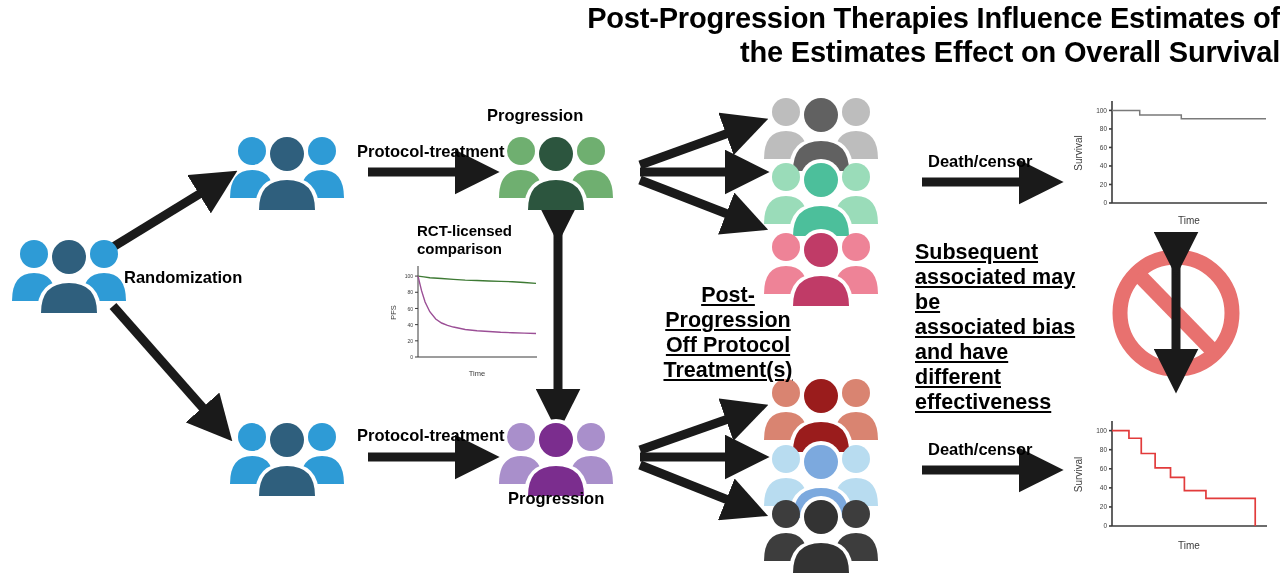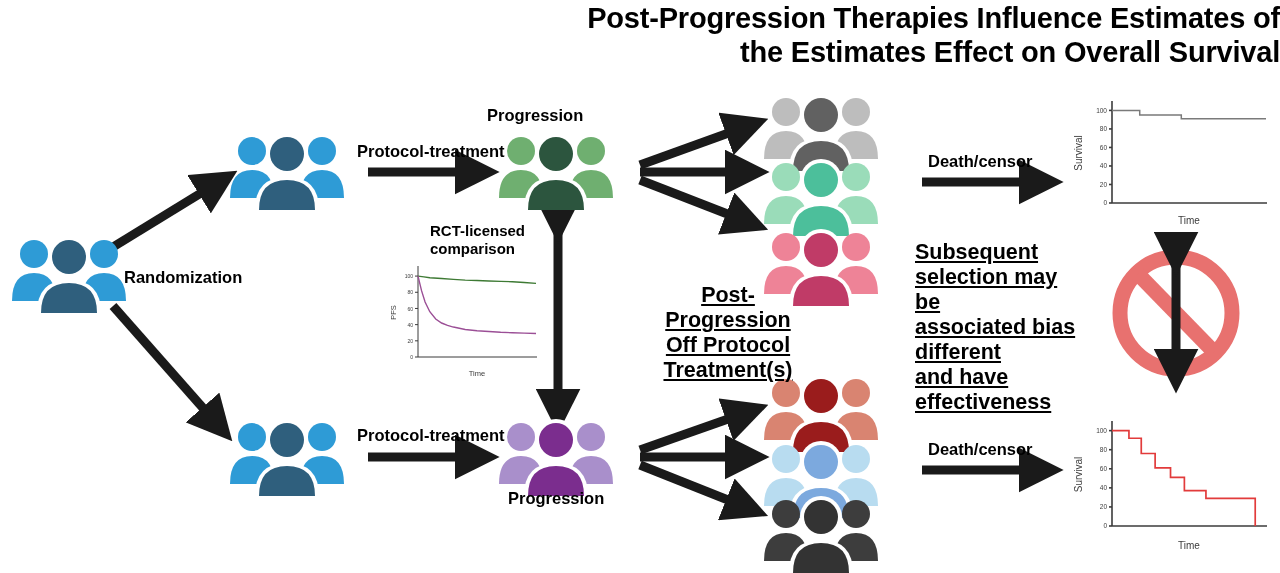--- a/index.html
+++ b/index.html
@@ -318,31 +318,31 @@
 
   <div class="abs bigtext" style="left:663px;top:283px;width:130px;text-align:center;">
     <div>Post-</div>
     <div>Progression</div>
     <div>Off Protocol</div>
     <div>Treatment(s)</div>
   </div>
 
   <div class="abs bigtext" style="left:915px;top:240px;width:165px;text-align:left;">
     <div>Subsequent</div>
-    <div>selection may be</div>
+    <div>associated may be</div>
     <div>associated bias</div>
+    <div>and have</div>
     <div>different</div>
-    <div>and have</div>
     <div>effectiveness</div>
   </div>
 
   <div class="abs lbl" style="left:928px;top:152px;">Death/censor</div>
   <div class="abs lbl" style="left:928px;top:440px;">Death/censor</div>
 
-  <div class="abs chart-title" style="left:417px;top:222px;width:140px;margin-left:13px;">
+  <div class="abs chart-title" style="left:417px;top:222px;width:140px;">
     <div>RCT-licensed</div>
     <div>comparison</div>
   </div>
 
   <div class="mini" style="left:388px;top:262px;">
     <svg id="svg-rct" width="150" height="115" viewBox="0 0 150 115">
         <line x1="30" y1="4" x2="30" y2="95" stroke="#3b3b3b" stroke-width="1"></line>
         <line x1="30" y1="95" x2="149" y2="95" stroke="#3b3b3b" stroke-width="1"></line>
         <line x1="27" y1="95" x2="30" y2="95" stroke="#3b3b3b" stroke-width="1"></line>
         <text x="25" y="97.2" text-anchor="end" font-size="5" fill="#3b3b3b" class="axisText">0</text>

